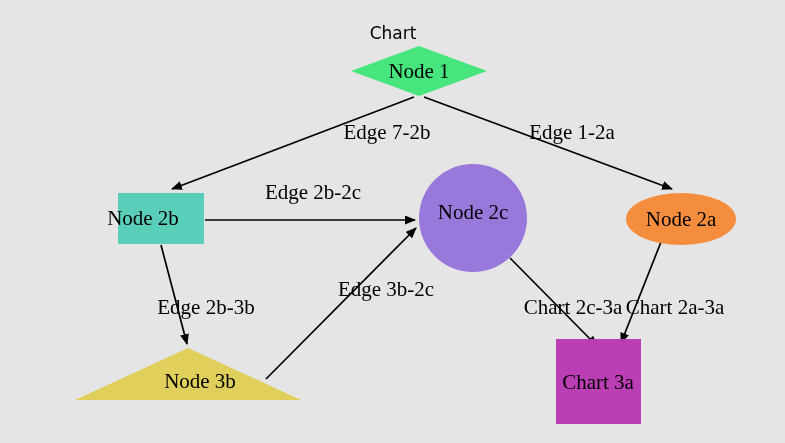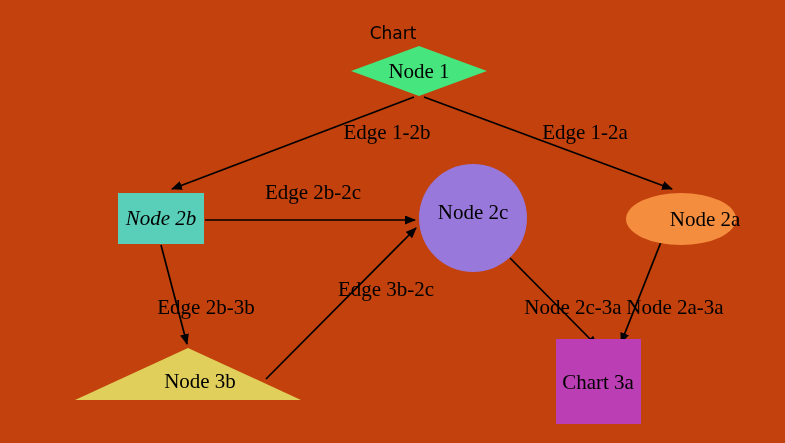--- a/index.html
+++ b/index.html
@@ -4,21 +4,21 @@
 <style>
   html, body {
     margin: 0;
     padding: 0;
     background: #ffffff;
   }
   .canvas {
     position: relative;
     width: 785px;
     height: 443px;
-    background: #c2410c;
+    background: #e5e5e5;
     overflow: hidden;
     font-family: "Liberation Serif", "DejaVu Serif", serif;
   }
   .canvas svg {
     position: absolute;
     left: 0;
     top: 0;
   }
   .lbl {
     position: absolute;
@@ -62,27 +62,27 @@
     <rect x="118" y="193" width="86" height="51" fill="#59ceb8"></rect>
     <circle cx="473" cy="218" r="54" fill="#9878db"></circle>
     <ellipse cx="681" cy="219" rx="55" ry="26" fill="#f58d3f"></ellipse>
     <polygon points="188,348 301,400 75,400" fill="#e0cf5a"></polygon>
     <rect x="556" y="339" width="85" height="85" fill="#bc3eb5"></rect>
   </svg>
 
   <div class="lbl chart-title" style="left:393px; top:33px;">Chart</div>
 
   <div class="lbl node-label" style="left:419px; top:71px;">Node 1</div>
-  <div class="lbl node-label" style="left:161px; top:218px;font-style:italic;">Node 2b</div>
+  <div class="lbl node-label" style="left:143px; top:218px;">Node 2b</div>
   <div class="lbl node-label" style="left:473px; top:212px;">Node 2c</div>
-  <div class="lbl node-label" style="left:681px; top:219px;margin-left:24px;">Node 2a</div>
+  <div class="lbl node-label" style="left:681px; top:219px;">Node 2a</div>
   <div class="lbl node-label" style="left:200px; top:381px;">Node 3b</div>
   <div class="lbl node-label" style="left:598px; top:382px;">Chart 3a</div>
 
-  <div class="lbl edge-label" style="left:387px; top:132px;">Edge 1-2b</div>
-  <div class="lbl edge-label" style="left:585px; top:132px;">Edge 1-2a</div>
+  <div class="lbl edge-label" style="left:387px; top:132px;">Edge 7-2b</div>
+  <div class="lbl edge-label" style="left:572px; top:132px;">Edge 1-2a</div>
   <div class="lbl edge-label" style="left:313px; top:192px;">Edge 2b-2c</div>
   <div class="lbl edge-label" style="left:206px; top:307px;">Edge 2b-3b</div>
   <div class="lbl edge-label" style="left:386px; top:289px;">Edge 3b-2c</div>
-  <div class="lbl edge-label" style="left:573px; top:307px;">Node 2c-3a</div>
-  <div class="lbl edge-label" style="left:675px; top:307px;">Node 2a-3a</div>
+  <div class="lbl edge-label" style="left:573px; top:307px;">Chart 2c-3a</div>
+  <div class="lbl edge-label" style="left:675px; top:307px;">Chart 2a-3a</div>
 
 </div>
 
 </body></html>

